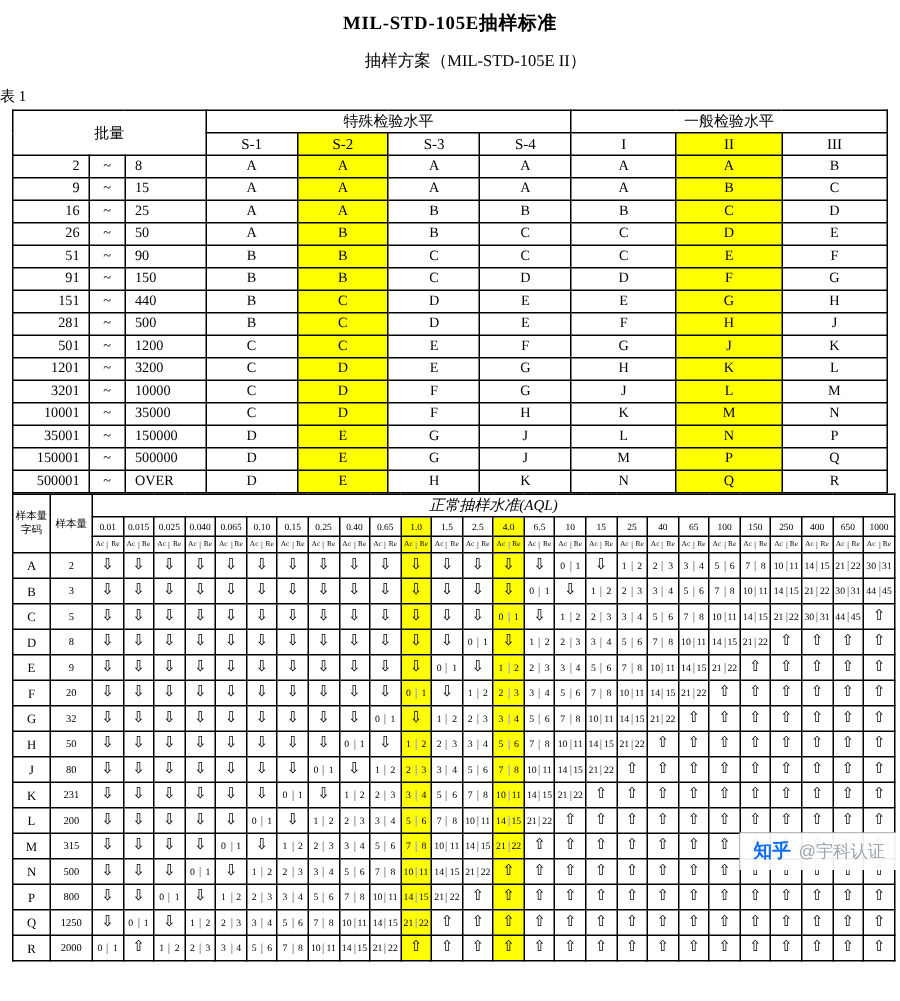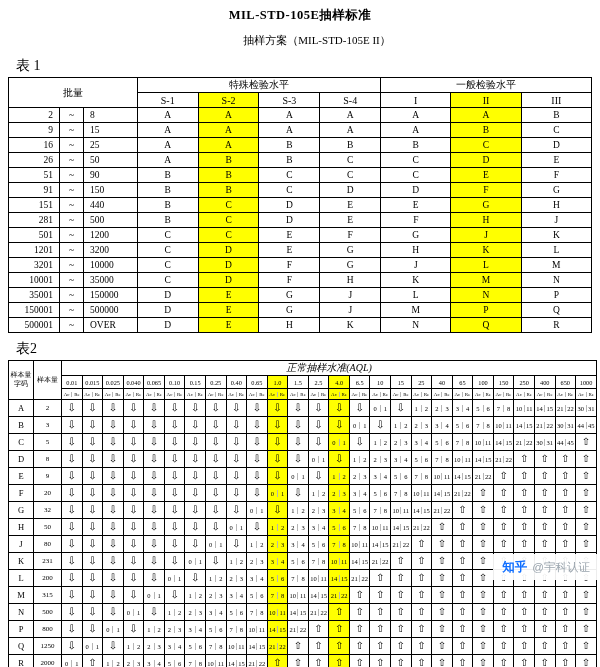--- a/index.html
+++ b/index.html
@@ -1,21 +1,21 @@
 <!DOCTYPE html>
 <html style="--hl: #ffff00; --wmblue: #0f6eff;"><head>
 <meta charset="utf-8">
 <style>
   html,body{margin:0;padding:0;background:#ffffff;}
   body{width:600px;height:667px;overflow:hidden;position:relative;
        font-family:"Liberation Serif","DejaVu Serif",serif;color:#000;}
   .page{width:600px;height:584px;position:relative;border-radius:14px;}
   .title{padding-top:7px;text-align:center;font-size:12.5px;font-weight:bold;letter-spacing:.5px;}
   .subtitle{margin-top:9px;text-align:center;font-size:11px;margin-left:34px;}
-  .tlabel{margin:9px 0 2px 16px;font-size:14px;}
+  .tlabel{margin:9px 0 2px 0;font-size:10px;}
   .t2lab{margin-top:7px;}
 
   table{border-collapse:collapse;text-align:center;}
   .t1{margin-left:8px;width:584px;font-size:9.5px;padding-left:16px;}
   .t1 th,.t1 td{border:1px solid #000;padding:0;height:14px;font-weight:normal;}
   .t1 thead th{font-size:10px;}
   .t1 th.s{width:63px;} .t1 th.g{width:73px;}
   .t1 td.from{width:45px;text-align:right;padding-right:6px;}
   .t1 td.tilde{width:24px;}
   .t1 td.to{width:48px;text-align:left;padding-left:6px;}
@@ -249,21 +249,20 @@
           <td class="hl">E</td>
           <td>H</td>
           <td>K</td>
           <td class="bl2">N</td>
           <td class="hl">Q</td>
           <td>R</td>
         </tr>
       </tbody>
   </table>
 
-  <div class="tlabel t2lab">表2</div>
   <table class="t2">
     <thead>
         <tr>
           <th class="c-code br2" rowspan="3">样本量字码</th>
           <th class="c-size br2" rowspan="3">样本量</th>
           <th class="banner" colspan="26">正常抽样水准(AQL)</th>
         </tr>
         <tr>
           <th class="aql">0.01</th>
           <th class="aql">0.015</th>

